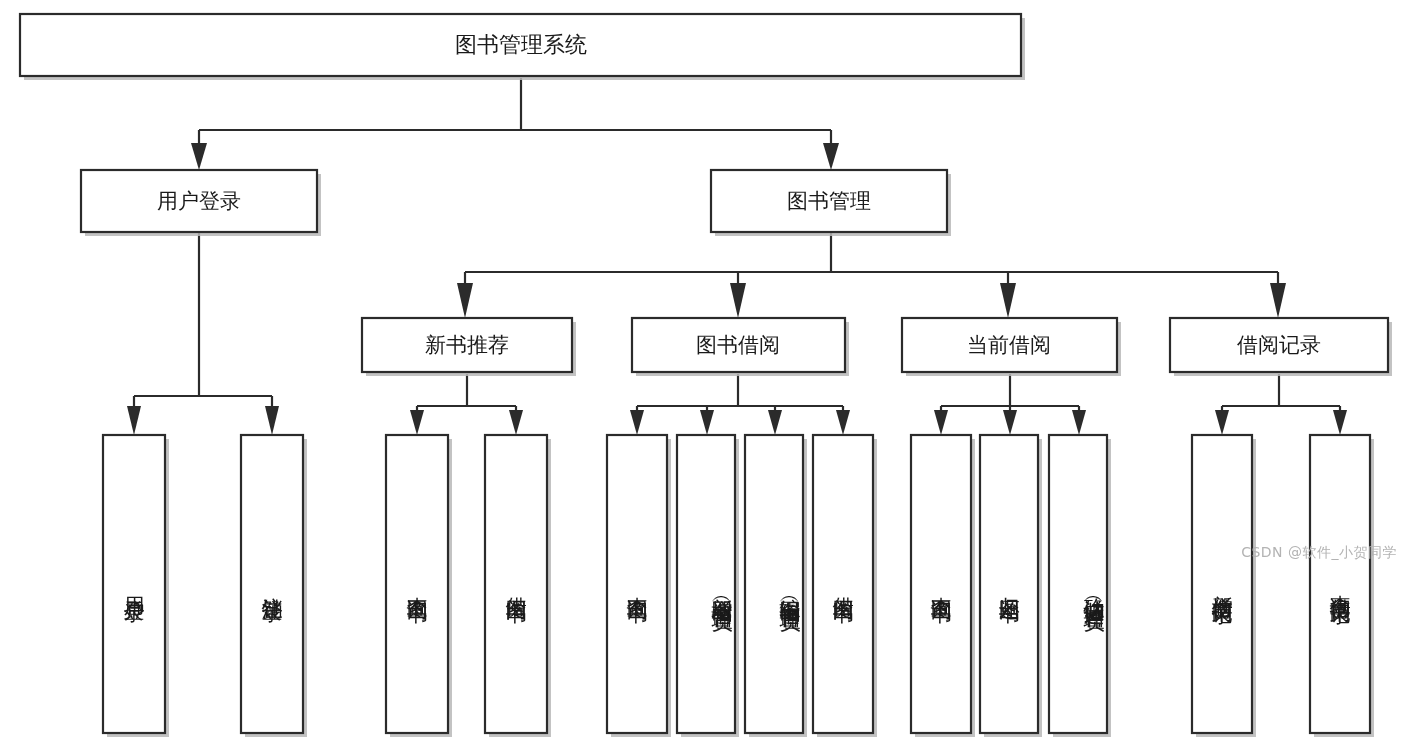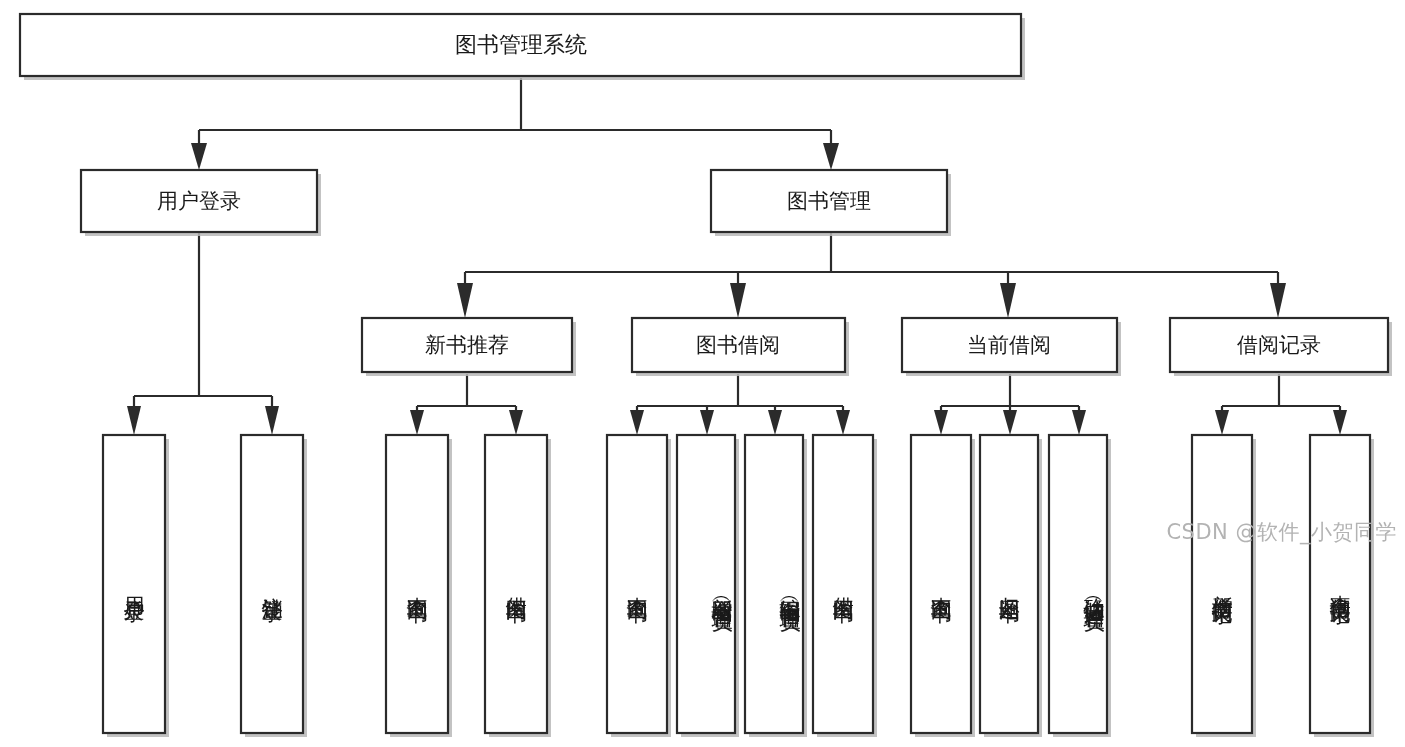--- a/index.html
+++ b/index.html
@@ -70,23 +70,23 @@
     letter-spacing: 2px;
     display: flex;
     align-items: center;
     justify-content: center;
     white-space: nowrap;
     pointer-events: none;
   }
   .watermark {
     position: absolute;
     right: 8px;
-    bottom: 16px;
-    font-family: "DejaVu Sans", "Liberation Sans", sans-serif;
-    font-size: 21px;
+    bottom: 0;
+    font-family: "DejaVu Sans", "Liberation Sans", sans-serif;
+    font-size: 14px;
     color: #b3b3b3;
     letter-spacing: 0.5px;
     white-space: nowrap;
   }
 </style>
 </head>
 <body>
 
 <div id="diagram-root">
 

